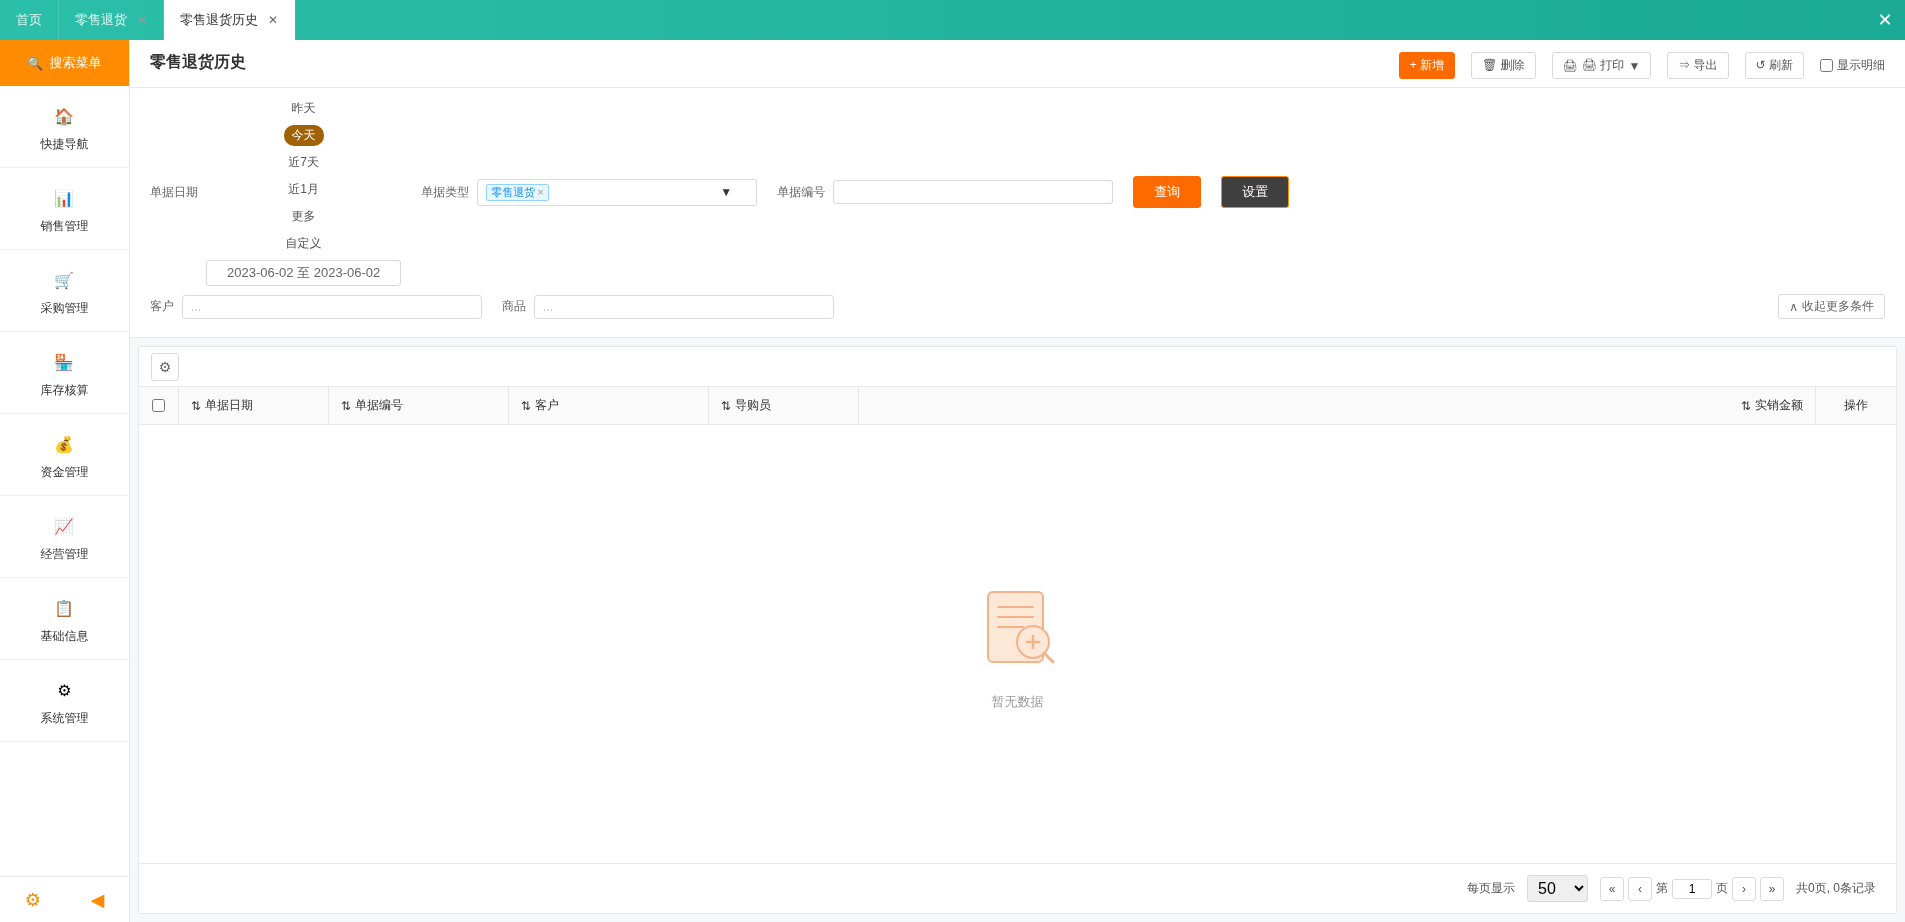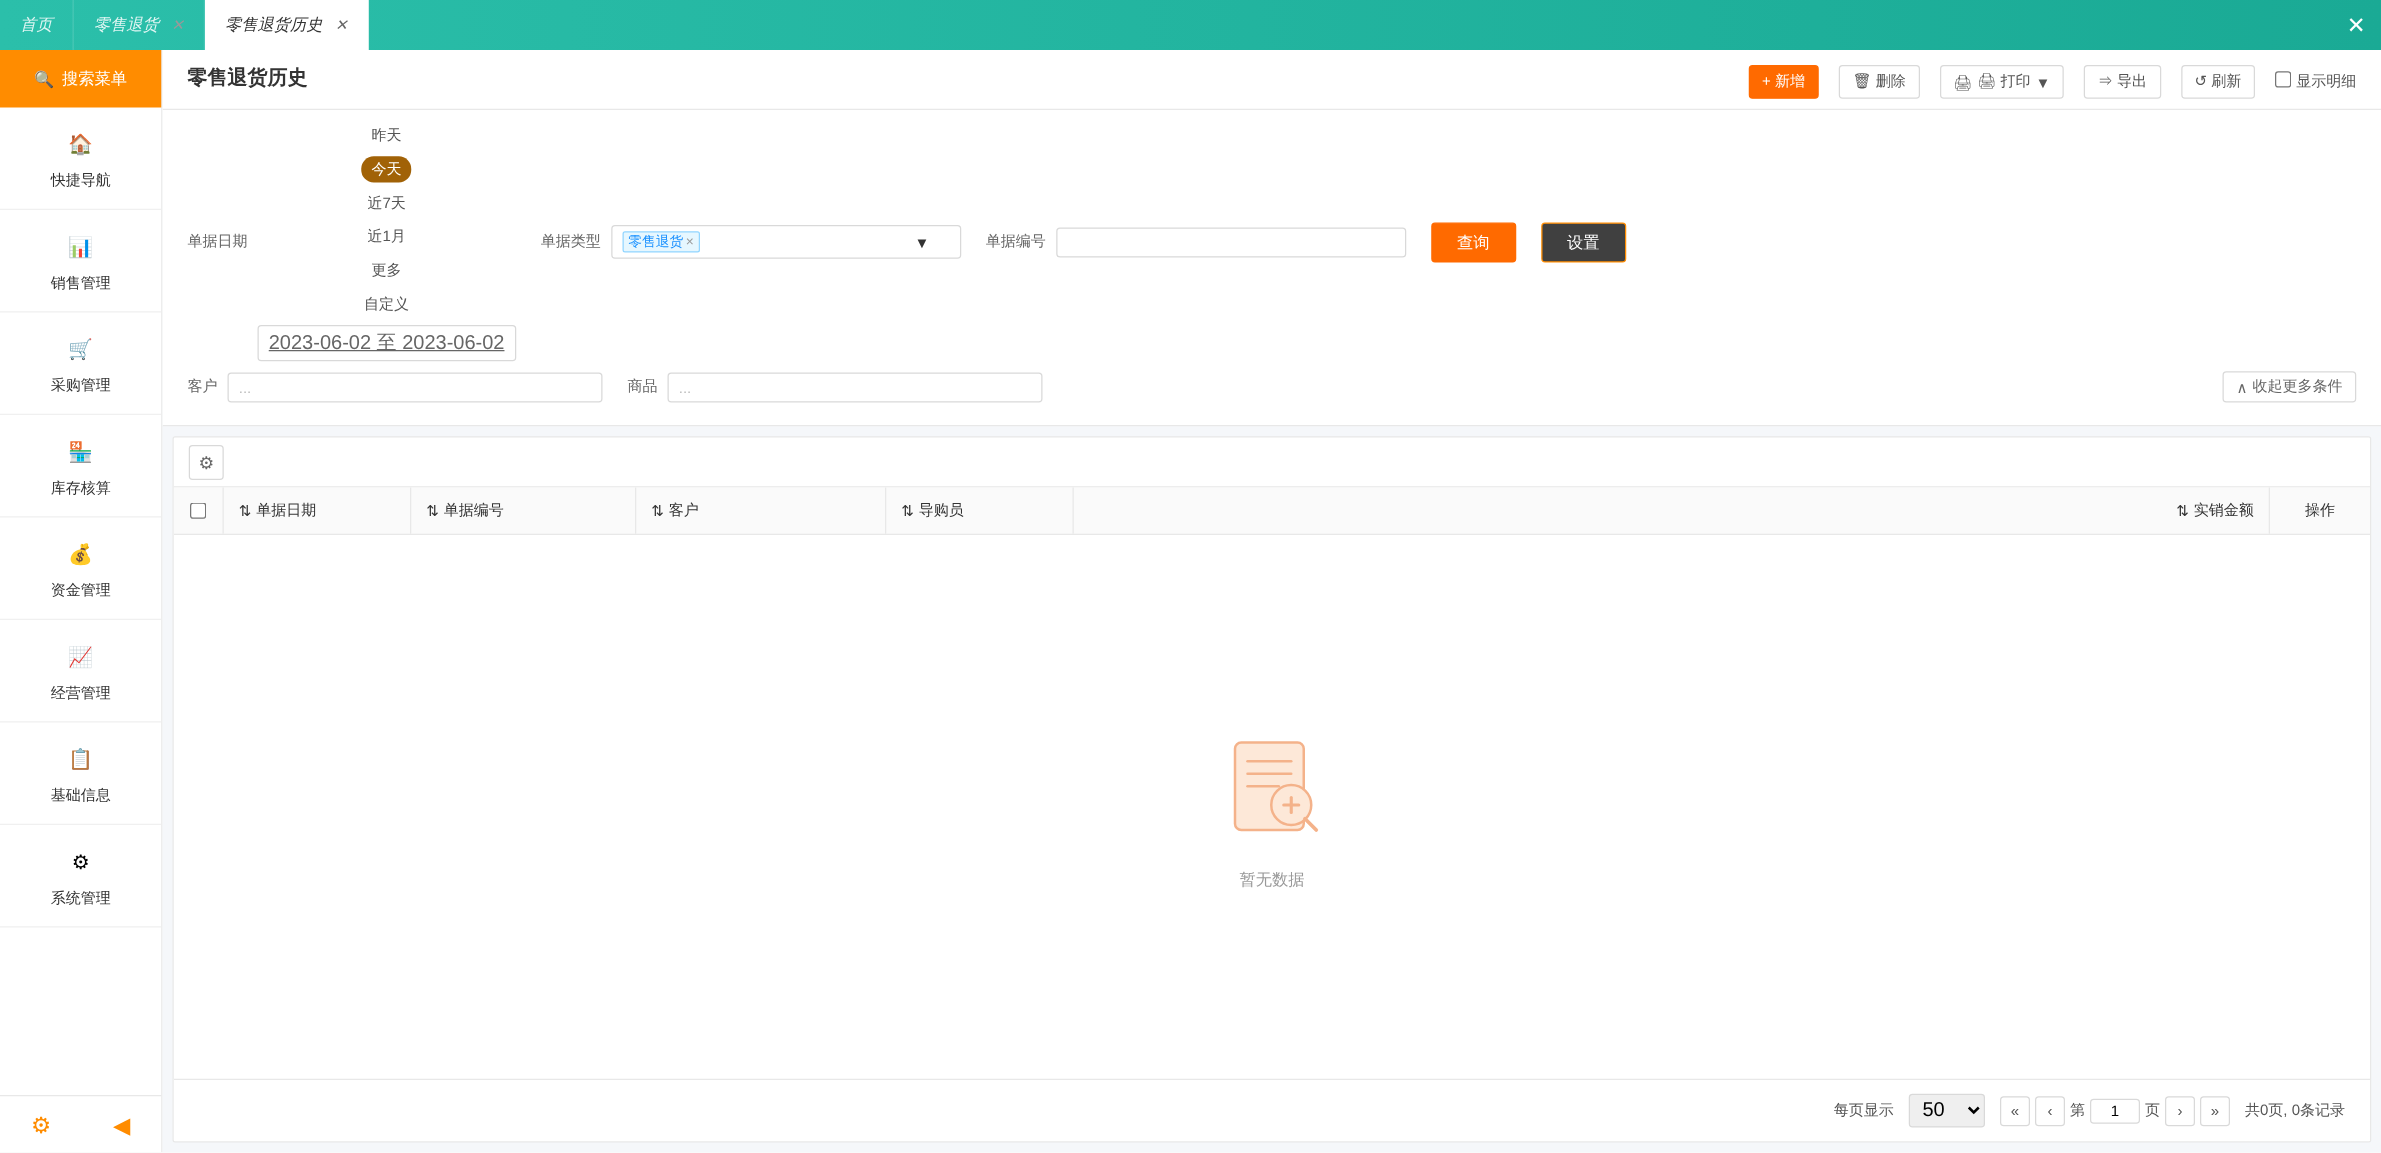--- a/index.html
+++ b/index.html
@@ -11,21 +11,20 @@
       background: linear-gradient(90deg, #2bbfaa 0%, #1aaa95 100%);
       display: flex;
       align-items: center;
       flex-shrink: 0;
     }
     .top-bar-tabs {
       display: flex;
       align-items: center;
       height: 100%;
       flex: 1;
-      font-style: italic;
     }
     .tab-item {
       display: flex;
       align-items: center;
       padding: 0 16px;
       font-size: 13px;
       color: rgba(255,255,255,0.85);
       cursor: pointer;
       gap: 6px;
       height: 100%;
@@ -156,21 +155,21 @@
       padding: 4px 10px;
       border: 1px solid #d9d9d9;
       border-radius: 3px;
       background: #fff;
       font-size: 12px;
       color: #555;
       cursor: pointer;
     }
     .action-btn.primary { background: #ff6a00; border-color: #ff6a00; color: #fff; }
     .action-btn.setting { background: #404040; border-color: #ff8c00; color: #fff; }
-    .display-toggle { display: flex; align-items: flex-start; gap: 4px; font-size: 12px; color: #555; }
+    .display-toggle { display: flex; align-items: center; gap: 4px; font-size: 12px; color: #555; }
     .display-toggle input { cursor: pointer; }
 
     
     .filter-area {
       background: #fff;
       padding: 10px 20px;
       border-bottom: 1px solid #e8e8e8;
     }
     .filter-row {
       display: flex;
@@ -200,29 +199,28 @@
       cursor: pointer;
       padding: 2px 4px;
     }
     .date-btn.active {
       background: #a16207;
       color: #fff;
       border-radius: 10px;
       padding: 2px 8px;
     }
     .date-range {
-      font-size: 16px;
+      font-size: 13px;
       color: #666;
       border: 1px solid #d9d9d9;
       border-radius: 3px;
-      padding: 3px 8px;
+      padding: 3px 20px;
       display: flex;
       align-items: center;
       gap: 4px;
-      text-decoration: underline;
     }
     .filter-select {
       border: 1px solid #d9d9d9;
       border-radius: 3px;
       padding: 4px 24px 4px 8px;
       font-size: 12px;
       color: #333;
       min-width: 200px;
       background: #fff;
       display: flex;

